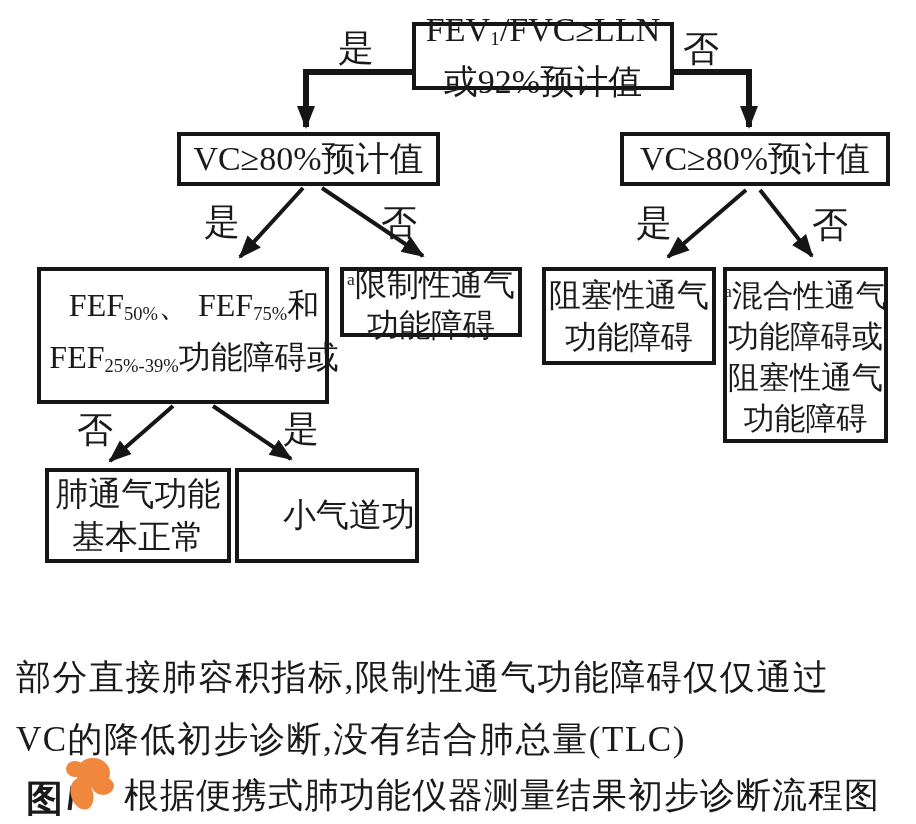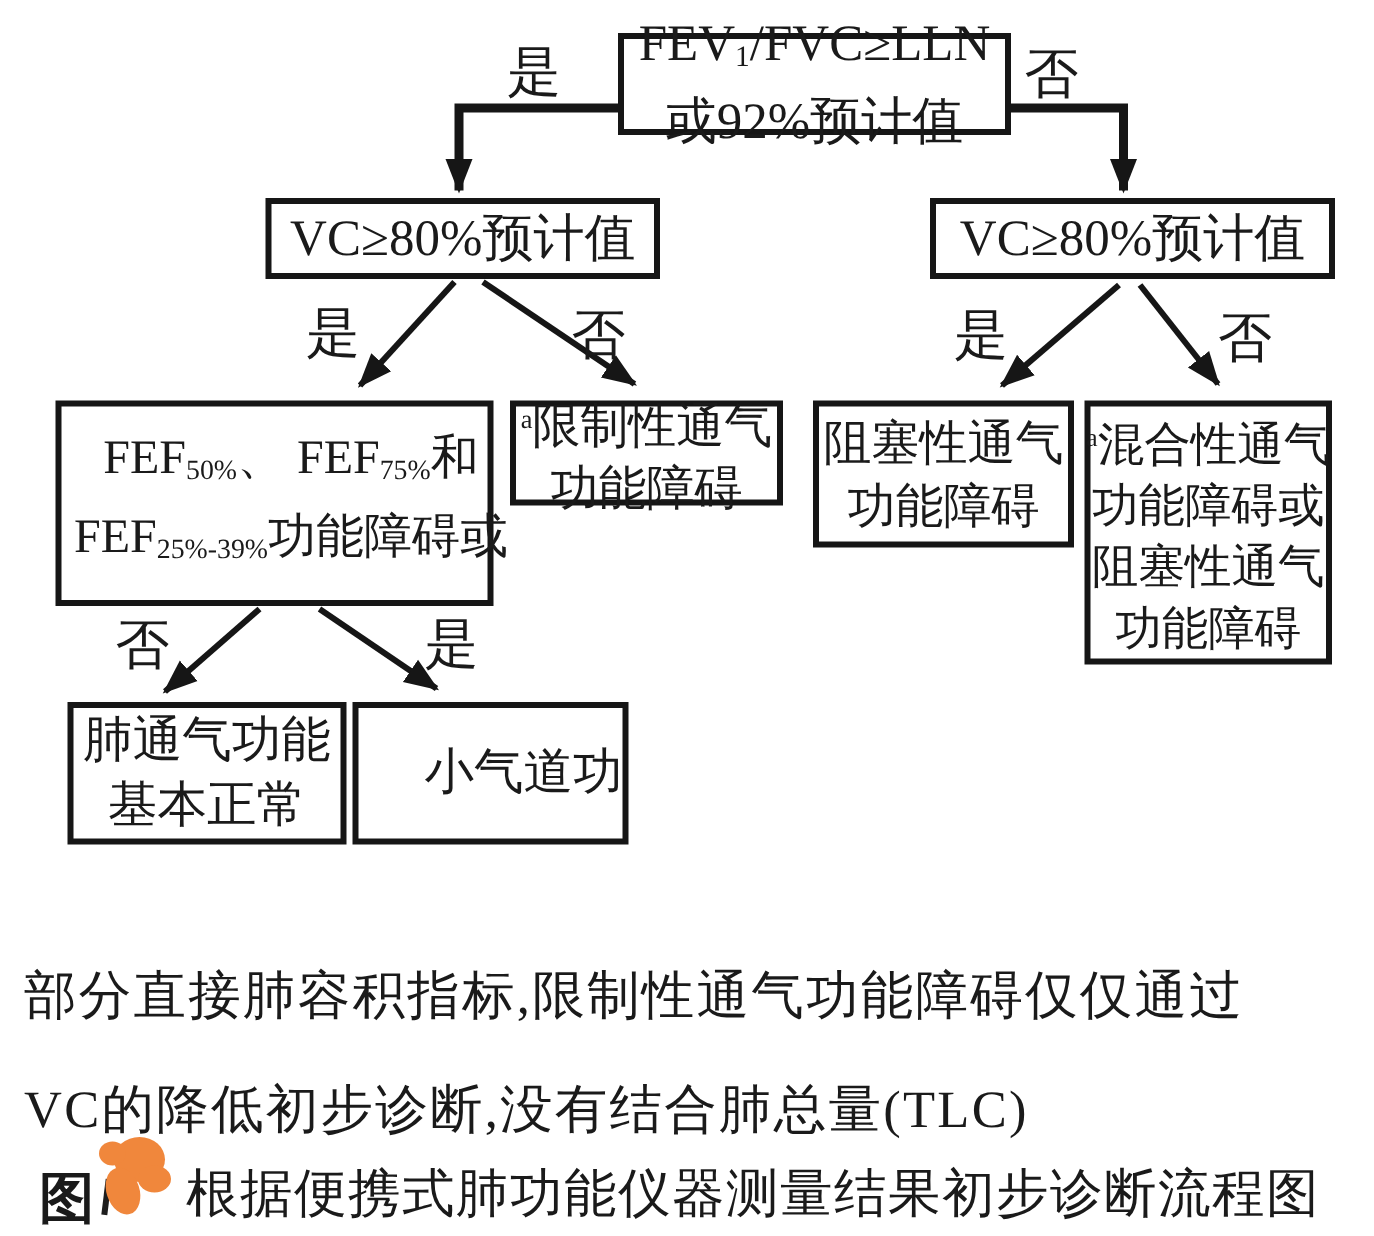--- a/index.html
+++ b/index.html
@@ -38,21 +38,21 @@
   .bl-no-vcl{left:377px;top:201px;}
   .bl-yes-vcr{left:632px;top:201px;}
   .bl-no-vcr{left:808px;top:203px;}
   .bl-no-fef{left:73px;top:408px;}
   .bl-yes-fef{left:279px;top:407px;}
   .note-line{
     position:absolute;left:16px;white-space:nowrap;
     font-size:35px;letter-spacing:1.5px;
   }
   .note-line-1{top:590px;}
-  .note-line-2{top:640px;text-align:center;}
+  .note-line-2{top:654px;text-align:center;}
   .note-line-3{top:716px;}
   .caption{position:absolute;left:0;top:766px;width:916px;height:52px;}
   .fig-label{position:absolute;left:26px;top:8px;font-size:37px;font-weight:bold;}
   .fig-number-remnant{
     position:absolute;left:69px;top:20px;width:4px;height:24px;
     background:#1d1d1d;transform:rotate(7deg);
   }
   .blob{position:absolute;left:60px;top:-14px;}
   .caption-text{position:absolute;left:124px;top:6px;font-size:35px;letter-spacing:1px;white-space:nowrap;}
 </style>

